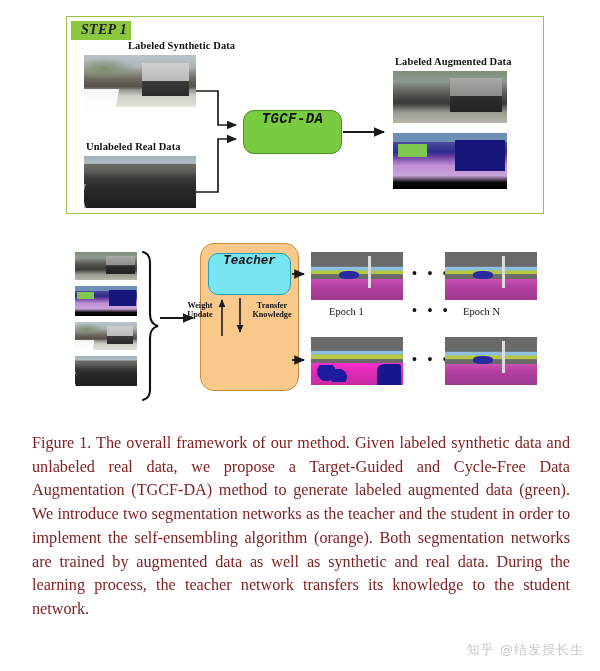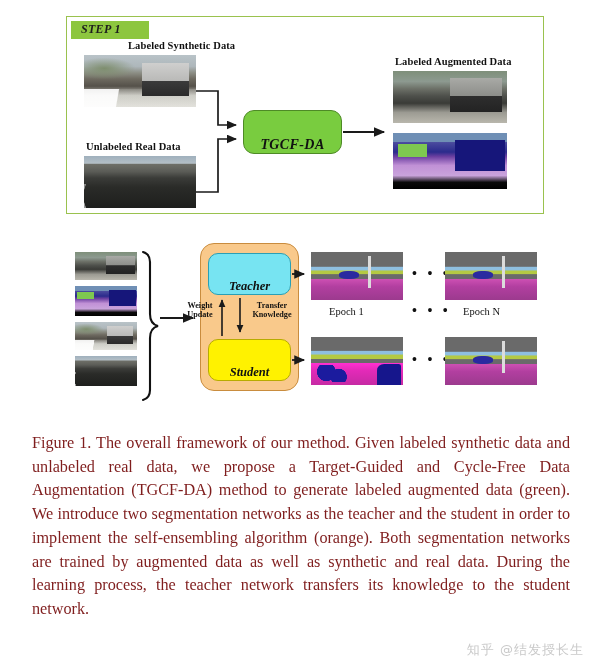--- a/index.html
+++ b/index.html
@@ -14,23 +14,23 @@
 
   
   #figure{position:absolute;left:0;top:0;width:600px;height:412px;}
 
   .panel{position:absolute;box-sizing:border-box;background:#fff;}
   .panel-step1{left:66px;top:16px;width:478px;height:198px;border:1.5px solid #9ac24e;}
   .panel-step2{left:66px;top:228px;width:478px;height:170px;border:1.5px solid #e8a33d;}
 
   .step-tag{
     position:absolute;left:4px;top:4px;
-    padding:1px 28px 2px 10px;
+    padding:1px 4px 2px 10px;
     font-style:italic;font-weight:bold;
-    font-size:12px;letter-spacing:.3px;
+    font-size:14px;letter-spacing:.3px;
     color:#1d1d1d;
     font-family:"Liberation Serif", serif;
   }
   .tag-green{background:#8dc63f;}
   .tag-orange{background:#f9c067;}
 
   .cap{
     position:absolute;
     font-family:"Liberation Serif", serif;
     font-size:10.5px;
@@ -125,23 +125,23 @@
                radial-gradient(circle at 70% 70%, #1b1b9e 0 32%, rgba(27,27,158,0) 34%);
   }
   .img-seg-noisy:before{
     content:"";position:absolute;right:2%;top:56%;width:26%;height:44%;
     background:#16168c;border-radius:30% 10% 0 0;
   }
 
   
   .procbox{
     position:absolute;box-sizing:border-box;
-    display:flex;align-items:flex-end;justify-content:center;
+    display:flex;align-items:flex-start;justify-content:center;
     font-style:italic;font-weight:bold;
-    font-family:Liberation Serif, serif;
+    font-family:Liberation Mono, monospace;
     color:#111;
   }
   .box-tgcf{
     left:243px;top:110px;width:99px;height:44px;
     background:#79cc3f;border:1.6px solid #4e8a26;border-radius:11px;
     font-size:14px;letter-spacing:.4px;
   }
   .box-outer{
     left:200px;top:243px;width:99px;height:148px;
     background:#f9c98b;border:1.6px solid #c98c3e;border-radius:14px;
@@ -221,23 +221,20 @@
 
 
   <div class="tile img-aug" style="left:75px;top:252px;width:62px;height:28px;"></div>
   <div class="tile img-label" style="left:75px;top:286px;width:62px;height:30px;"></div>
   <div class="tile img-synth" style="left:75px;top:322px;width:62px;height:28px;"></div>
   <div class="tile img-real" style="left:75px;top:356px;width:62px;height:30px;"></div>
 
   <div class="procbox box-outer"></div>
   <div class="procbox box-teacher">
     <span>Teacher</span>
-  </div>
-  <div class="procbox box-student">
-    <span>Student</span>
   </div>
 
   <div class="minilabel" style="left:178px;top:301px;width:44px;">Weight
 Update</div>
   <div class="minilabel" style="left:243px;top:301px;width:58px;">Transfer
 Knowledge</div>
 
   <div class="tile img-seg-good" style="left:311px;top:252px;width:92px;height:48px;"></div>
   <div class="dots" style="left:412px;top:266px;">• • •</div>
   <div class="tile img-seg-good" style="left:445px;top:252px;width:92px;height:48px;"></div>

